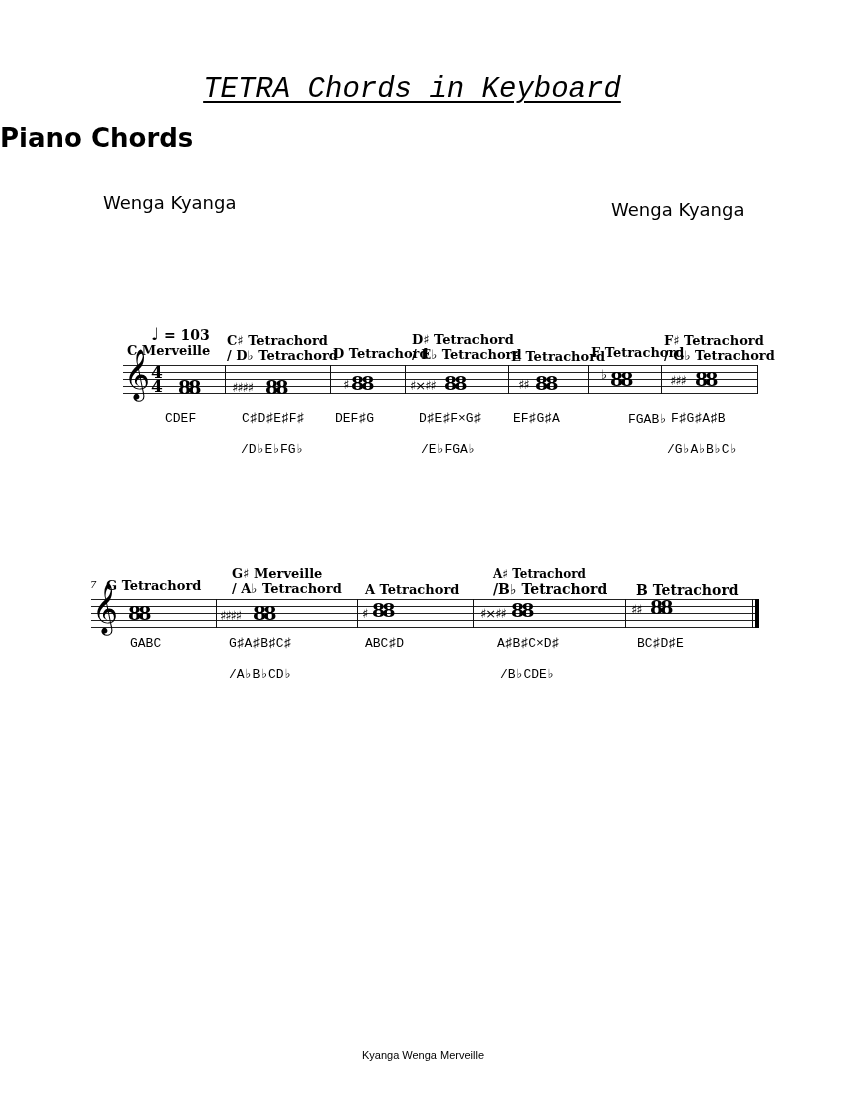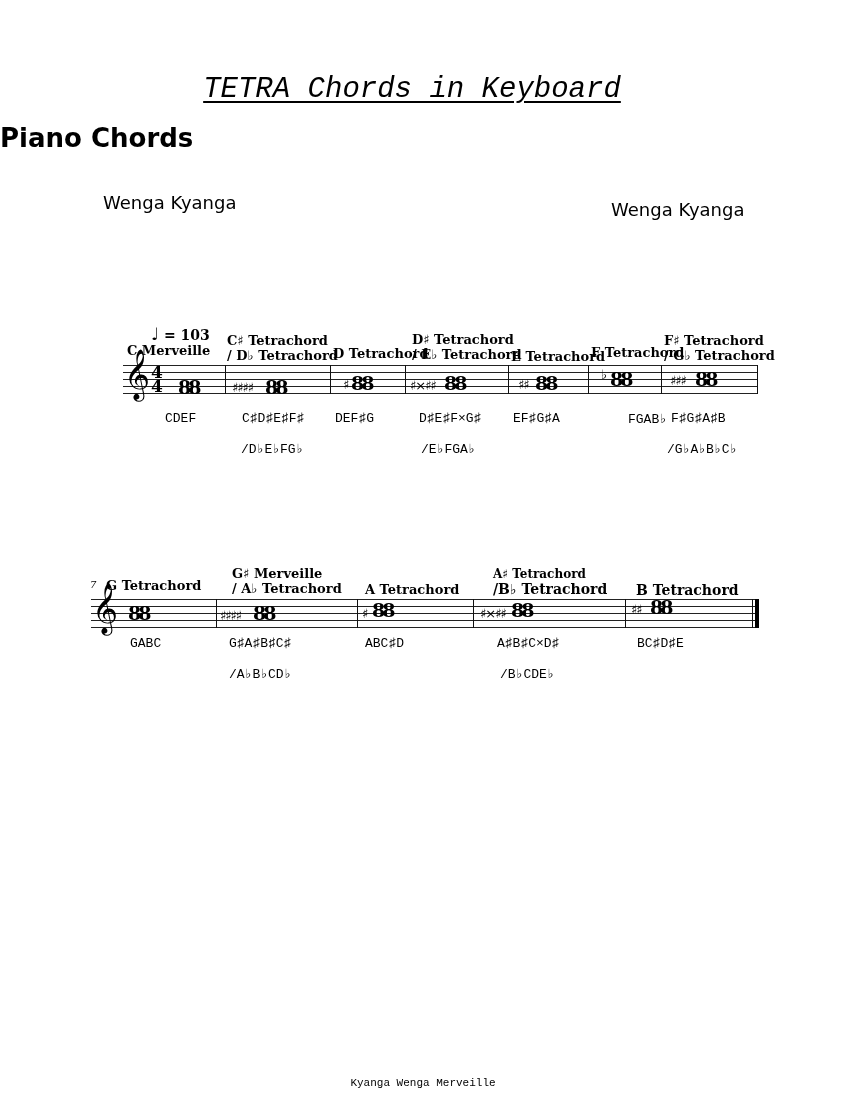--- a/index.html
+++ b/index.html
@@ -1,19 +1,19 @@
 <!DOCTYPE html>
 <html><head>
 <meta charset="utf-8">
 <style>
   html, body { margin: 0; padding: 0; background: #ffffff; }
   body { width: 850px; height: 1100px; position: relative; overflow: hidden; color: #000; }
   .abs { position: absolute; }
   .sans { font-family: "DejaVu Sans", sans-serif; }
-  .serif { font-family: Liberation Mono, monospace; margin-top: 28px; }
+  .serif { font-family: Liberation Sans, sans-serif; }
   .title { left: 0; width: 824px; text-align: center; top: 70px; font-size: 29px; font-style: italic; }
   .title span { text-decoration: underline; text-decoration-thickness: 2px; text-underline-offset: 4px; font-family: Liberation Mono, monospace; }
   .subtitle { left: 0; width: 838px; text-align: left; top: 123px; font-size: 26px; font-weight: bold; }
   .composer-l { left: 103px; top: 192px; font-size: 18px; }
   .composer-r { left: 611px; top: 199px; font-size: 18px; }
   .footer { left: 0; width: 846px; text-align: center; top: 1049px; font-size: 11px; }
   .staff-line { position: absolute; height: 1px; background: #222; }
   .barline { position: absolute; width: 1px; background: #111; }
   .final-thin { position: absolute; width: 1.2px; background: #111; }
   .final-thick { position: absolute; width: 4px; background: #000; }

